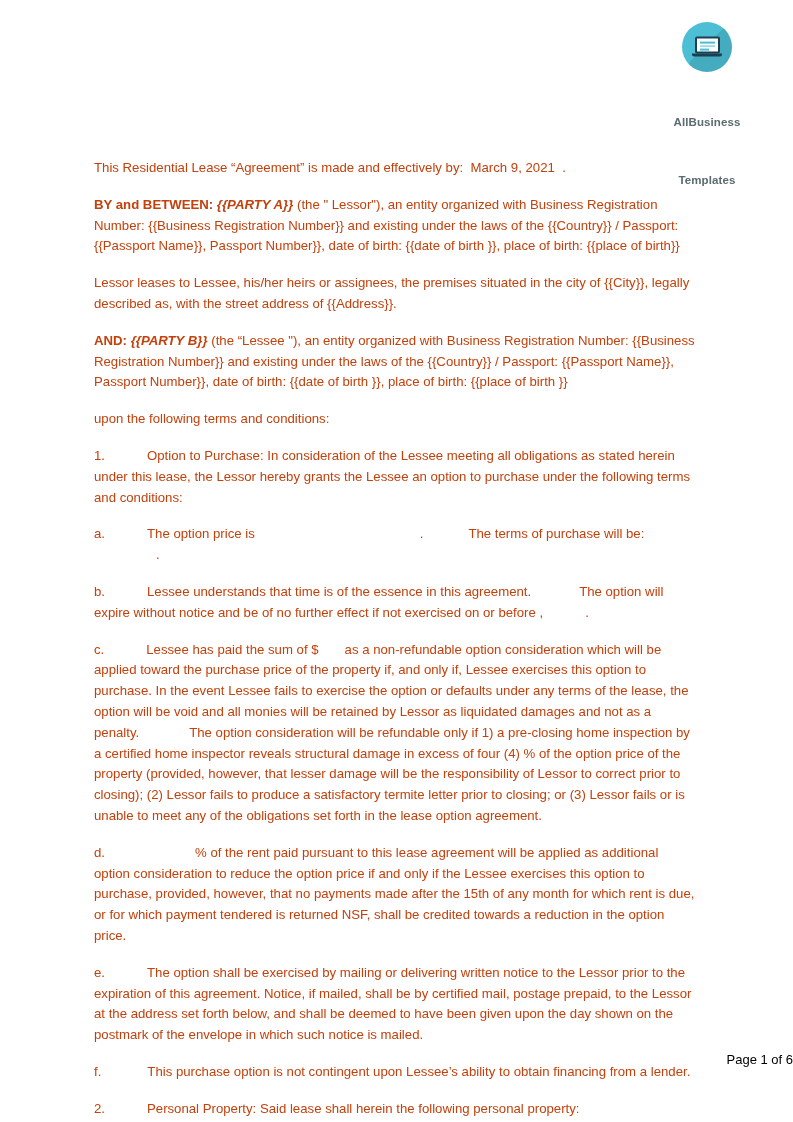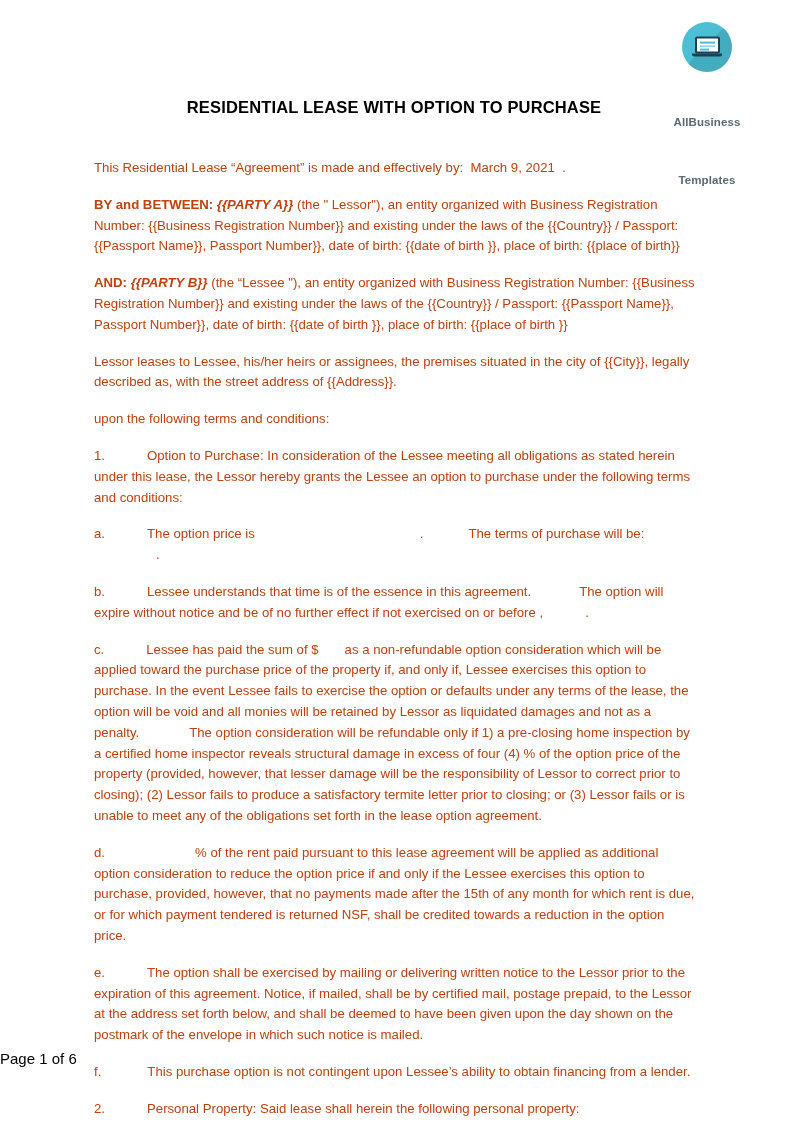--- a/index.html
+++ b/index.html
@@ -113,22 +113,22 @@
   }
   p.para b { font-weight: 700; }
   p.para i { font-style: italic; font-weight: 700; }
   .ph { display: inline-block; }
 
   .footer {
     position: absolute;
     bottom: 55px;
     left: 0;
     width: 100%;
-    text-align: left;
-    font-size: 15px;
+    text-align: right;
+    font-size: 13px;
     color: #000;
   }
 </style>
 </head>
 <body>
 
 <div class="page">
 
   <div class="logo-block">
     <div class="logo-circle">
@@ -139,40 +139,39 @@
           <i></i>
           <i class="short"></i>
         </div>
         <div class="logo-base"></div>
       </div>
     </div>
     <div class="logo-text">AllBusiness</div>
     <div class="logo-text">Templates</div>
   </div>
 
-  <div class="doc-title">RESIDENTIAL LEASE WITH OPTION TO PURCHASE</div>
 
   <div class="content">
 
     <p class="para">
       <span>This Residential Lease “Agreement” is made and effectively by:</span><span class="ph">&nbsp;&nbsp;</span><span>March 9, 2021</span><span class="ph">&nbsp;&nbsp;</span><span>.</span>
     </p>
 
     <p class="para">
       <b>BY and BETWEEN:</b>
       <i>{{PARTY A}}</i><span> (the " Lessor"), an entity organized with Business Registration Number: {{Business Registration Number}} and existing under the laws of the {{Country}} / Passport: {{Passport Name}}, Passport Number}}, date of birth: {{date of birth }}, place of birth: {{place of birth}}</span>
     </p>
 
+    <p class="para">Lessor leases to Lessee, his/her heirs or assignees, the premises situated in the city of {{City}}, legally described as, with the street address of {{Address}}.</p>
+
     <p class="para">
       <b>AND:</b>
       <i>{{PARTY B}}</i><span> (the “Lessee "), an entity organized with Business Registration Number: {{Business Registration Number}} and existing under the laws of the {{Country}} / Passport: {{Passport Name}}, Passport Number}}, date of birth: {{date of birth }}, place of birth: {{place of birth }}</span>
     </p>
 
-    <p class="para">Lessor leases to Lessee, his/her heirs or assignees, the premises situated in the city of {{City}}, legally described as, with the street address of {{Address}}.</p>
-
     <p class="para">upon the following terms and conditions:</p>
 
     <p class="para">
       <span>1.</span><span class="ph" style="width:42px"></span><span>Option to Purchase:  In consideration of the Lessee meeting all obligations as stated herein under this lease, the Lessor hereby grants the Lessee an option to purchase under the following terms and conditions:</span>
     </p>
 
     <p class="para">
       <span>a.</span><span class="ph" style="width:42px"></span><span>The option price is</span><span class="ph" style="width:165px"></span><span>.</span><span class="ph" style="width:45px"></span><span>The terms of purchase will be:</span><span class="ph" style="width:62px"></span><span>.</span>
     </p>
 

